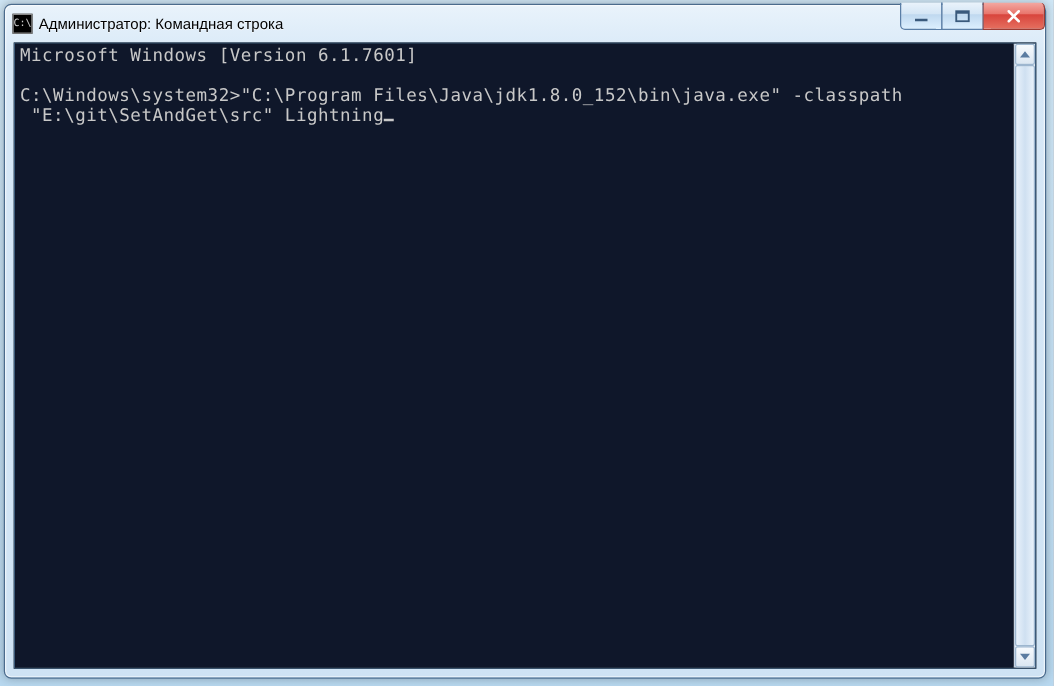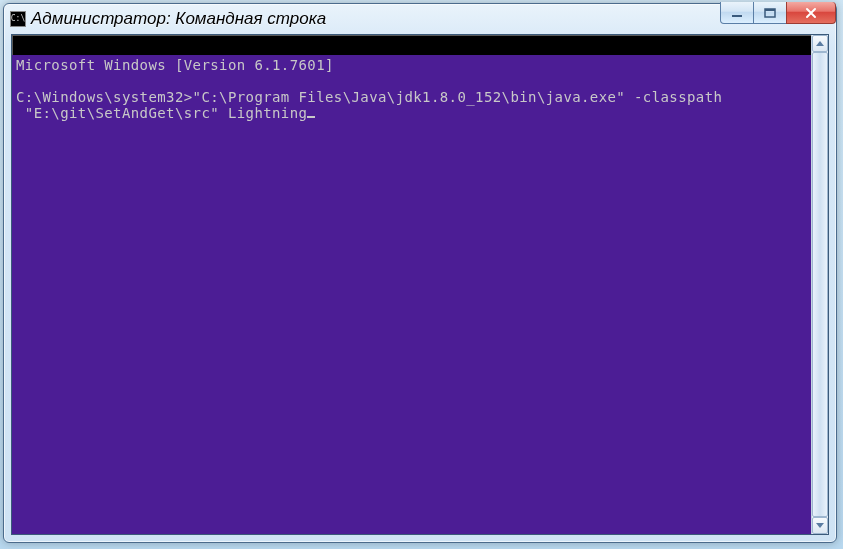--- a/index.html
+++ b/index.html
@@ -35,26 +35,25 @@
       width: 16px; height: 16px;
       background: #000;
       border: 1px solid #888;
       display: flex; align-items: center; justify-content: center;
       font-size: 8px; color: #ccc; font-family: monospace;
       margin-right: 5px;
       line-height: 1;
     }
 
     .titlebar-text {
-      font-size: 17px;
+      font-size: 12px;
       color: #000;
       text-shadow: 0 1px 0 rgba(255,255,255,0.7);
       flex: 1;
       white-space: nowrap;
-      font-style: italic;
     }
 
     .win-controls {
       display: flex;
       gap: 0;
       position: absolute;
       right: 0;
       top: -2px;
     }
 
@@ -81,29 +80,28 @@
       margin: 0 7px 7px 7px;
       border: 1px solid #3b5a7a;
       background: #000;
       display: flex;
       position: relative;
       box-shadow: inset 0 0 0 1px rgba(255,255,255,0.35);
     }
 
     .terminal {
       flex: 1;
-      background: #4c1d95;
+      background: #0f172a;
       color: #c8c8c8;
       font-family: "Lucida Console", "Consolas", monospace;
       font-size: 14px;
       line-height: 16px;
       padding: 2px 0 2px 4px;
       letter-spacing: 0.4px;
       overflow: hidden;
-      margin-top: 20px;
     }
     .terminal .line { white-space: pre; }
     .terminal .blank { height: 16px; }
     .cursor {
       display: inline-block;
       width: 8px;
       border-bottom: 2px solid #c8c8c8;
       height: 12px;
       vertical-align: baseline;
       margin-left: 0;

